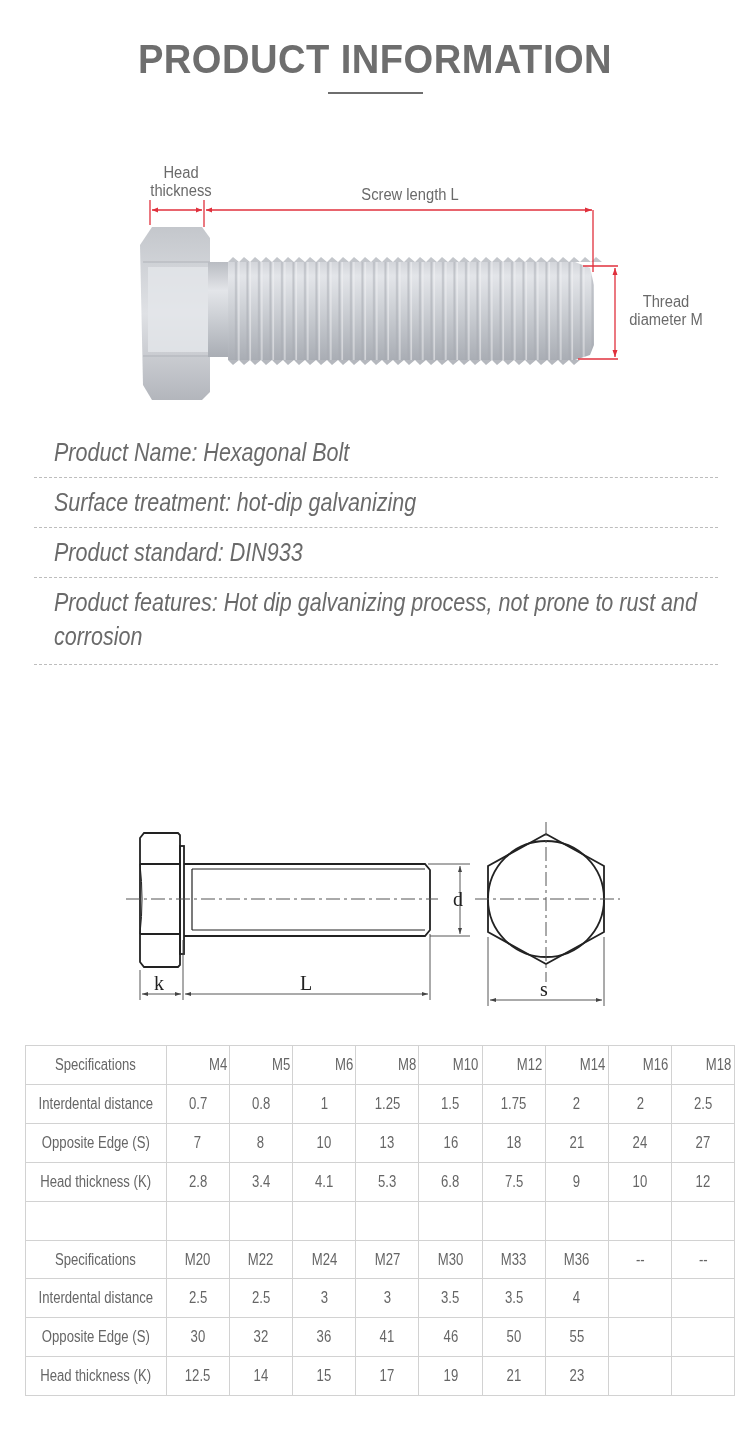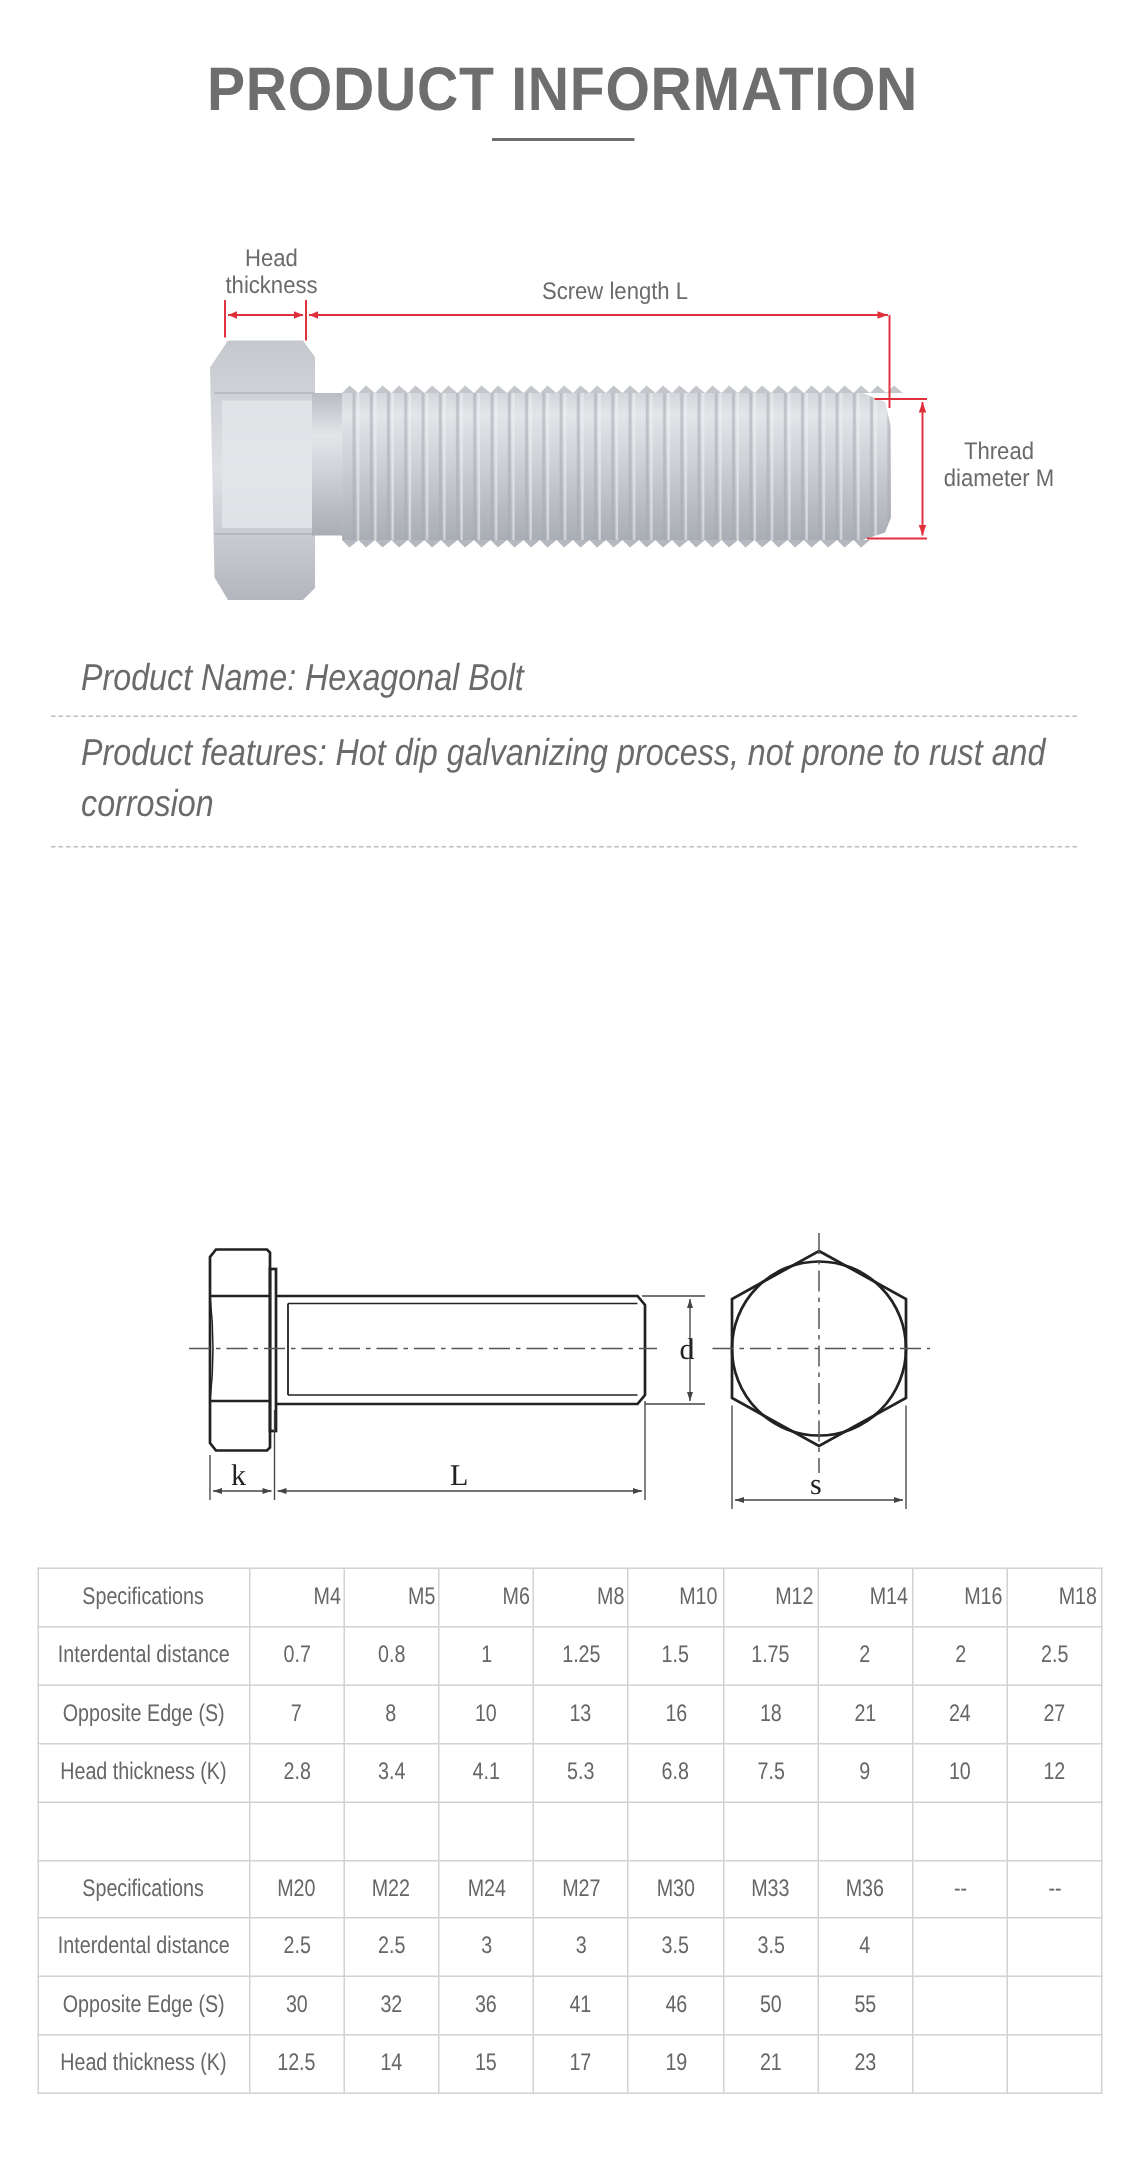--- a/index.html
+++ b/index.html
@@ -108,20 +108,22 @@
   </div>
   <div class="dim-label" style="left:340px; top:36px; width:140px;">Screw length L</div>
   <div class="dim-label" style="left:618px; top:143px; width:96px;">
     <div>Thread</div>
     <div>diameter M</div>
   </div>
 </div>
 
 <div class="info-list">
   <div class="info-row"><span>Product Name: Hexagonal Bolt</span></div>
+  <div class="info-row"><span>Surface treatment: hot-dip galvanizing</span></div>
+  <div class="info-row"><span>Product standard: DIN933</span></div>
   <div class="info-row multi" style="padding-bottom:11px;"><span>Product features: Hot dip galvanizing process, not prone to rust and corrosion</span></div>
 </div>
 
 <div class="tech">
   <svg width="520" height="190" viewBox="0 0 520 190">
     <g stroke="#222" stroke-width="1.8" fill="none">
 
       <path d="M24 11 L58 11 L60 13 L60 143 L58 145 L24 145 L20 140 L20 16 Z"></path>
       <line x1="20" y1="42" x2="60" y2="42"></line>
       <line x1="20" y1="112" x2="60" y2="112"></line>

